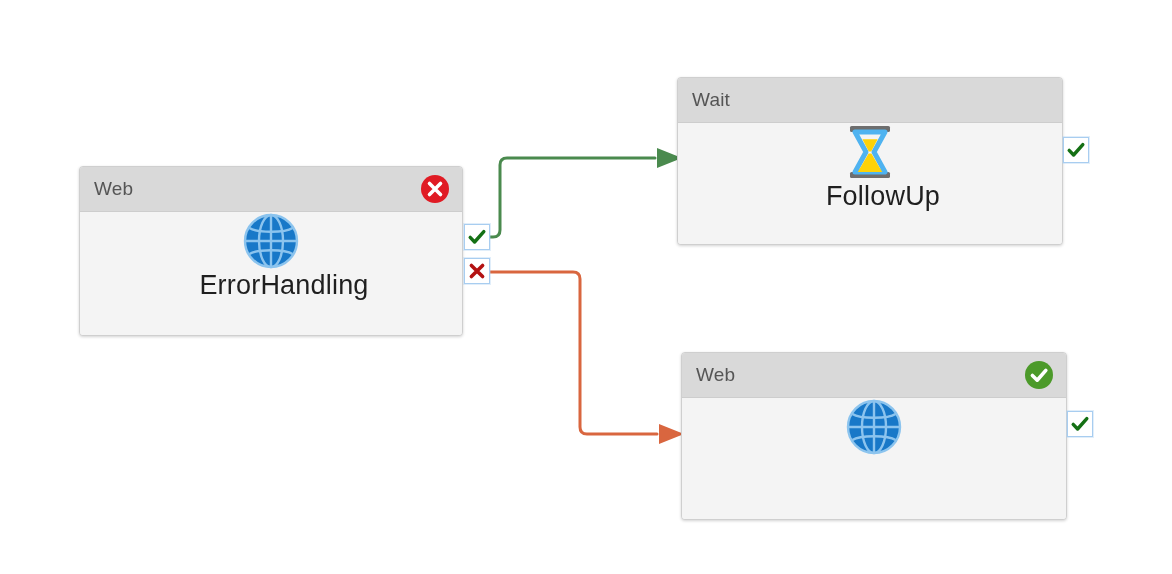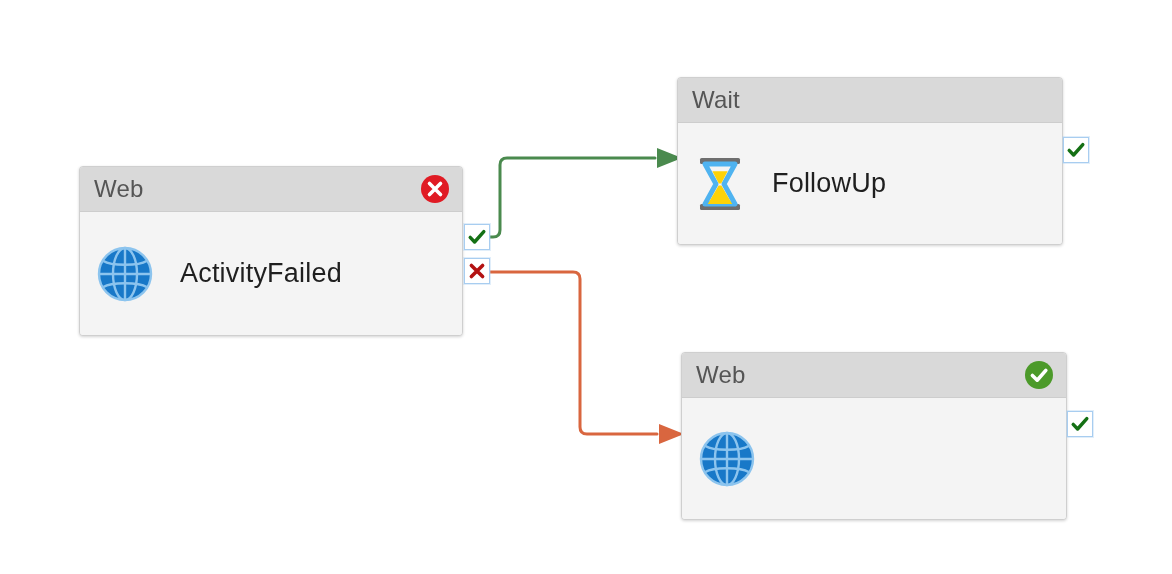--- a/index.html
+++ b/index.html
@@ -43,30 +43,31 @@
   .node-header {
     position: relative;
     height: 44px;
     background: #d9d9d9;
     border-bottom: 1px solid #cdcdcd;
     display: flex;
     align-items: center;
     padding: 0 14px;
   }
   .node-type {
-    font-size: 24px;
+    font-size: 19px;
     color: #555555;
     letter-spacing: 0.2px;
   }
   .node-body {
     display: flex;
     align-items: center;
     height: calc(100% - 45px);
     padding: 0 16px;
     background: #f4f4f4;
+    flex-direction: column;
   }
   .node-title {
     font-size: 27px;
     color: #1f1f1f;
     margin-left: 26px;
     letter-spacing: 0.2px;
     white-space: nowrap;
   }
 
   
@@ -140,21 +141,21 @@
           <g fill="none" stroke="#8cc4ee" stroke-width="2.4">
             <circle cx="29" cy="29" r="26"></circle>
             <ellipse cx="29" cy="29" rx="12" ry="26"></ellipse>
             <line x1="29" y1="3" x2="29" y2="55"></line>
             <line x1="3" y1="29" x2="55" y2="29"></line>
             <path d="M7.4 16 C15 21, 43 21, 50.6 16"></path>
             <path d="M7.4 42 C15 37, 43 37, 50.6 42"></path>
           </g>
         </svg>
       </span>
-      <span class="node-title">ActivityFailed</span>
+      <span class="node-title">ErrorHandling</span>
     </div>
   </div>
 
   <div class="node" id="node-follow-up" style="left:677px; top:77px; width:386px; height:168px;">
     <div class="node-header">
       <span class="node-type">Wait</span>
     </div>
     <div class="node-body">
       <span class="wait-icon">
         <svg viewBox="0 0 52 58" width="52" height="58">

